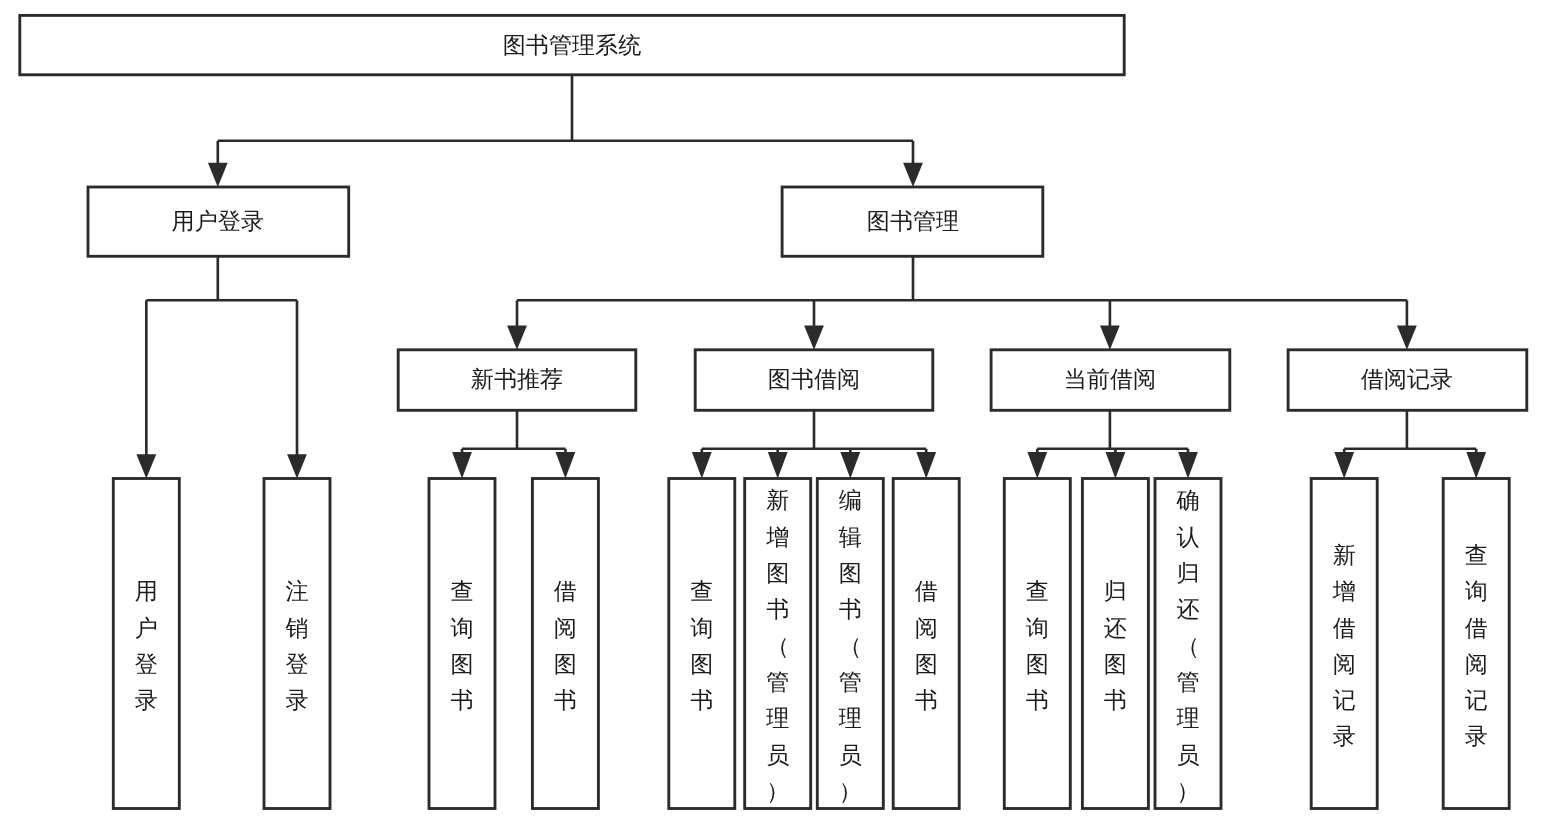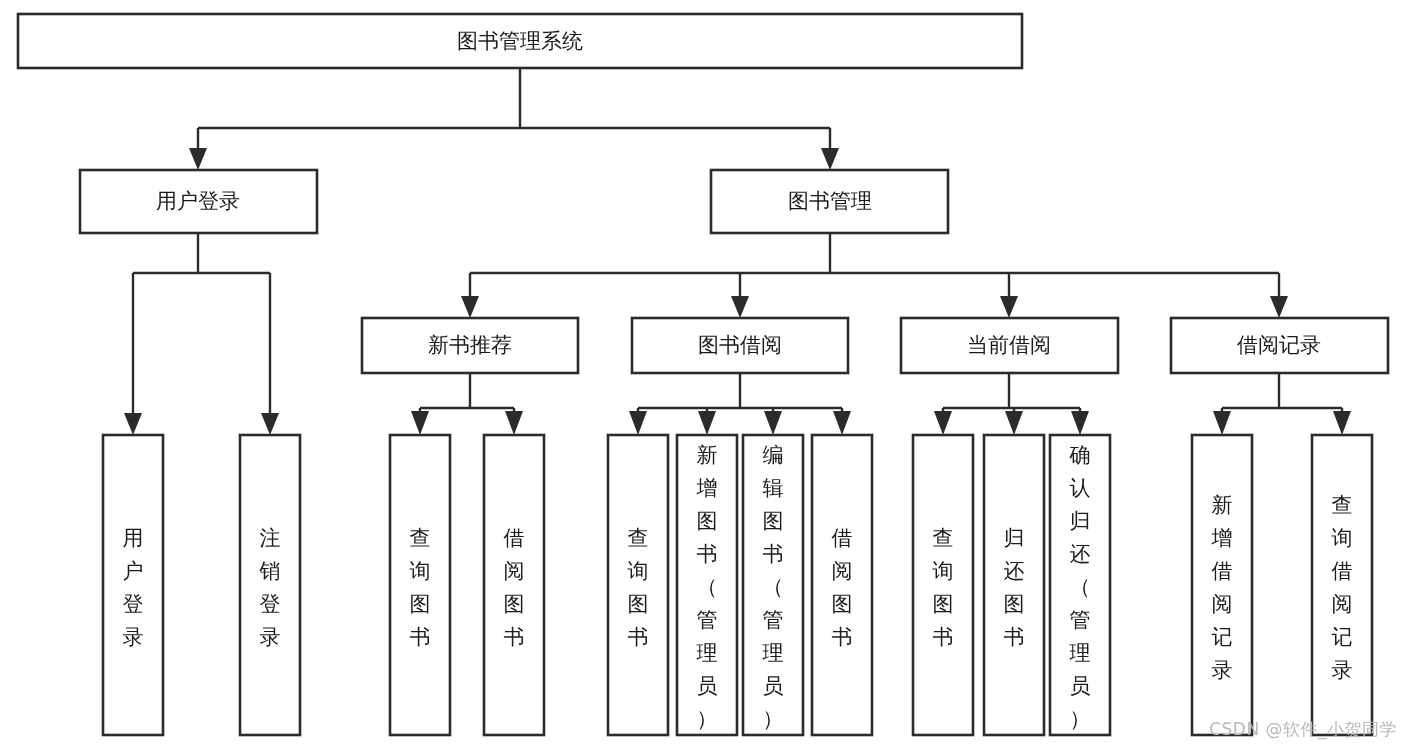--- a/index.html
+++ b/index.html
@@ -220,14 +220,13 @@
       <rect class="node-box" x="1192" y="435" width="60" height="300"></rect>
       <text class="node-label-vertical leaf-text" x="1222" y="0"><tspan x="1222" y="511.74">新</tspan><tspan x="1222" y="544.74">增</tspan><tspan x="1222" y="577.74">借</tspan><tspan x="1222" y="610.74">阅</tspan><tspan x="1222" y="643.74">记</tspan><tspan x="1222" y="676.74">录</tspan></text>
     </g>
     <g>
       <rect class="node-box" x="1312" y="435" width="60" height="300"></rect>
       <text class="node-label-vertical leaf-text" x="1342" y="0"><tspan x="1342" y="511.74">查</tspan><tspan x="1342" y="544.74">询</tspan><tspan x="1342" y="577.74">借</tspan><tspan x="1342" y="610.74">阅</tspan><tspan x="1342" y="643.74">记</tspan><tspan x="1342" y="676.74">录</tspan></text>
     </g>
 
   </svg>
 
-  <div class="watermark">CSDN @软件_小贺同学</div>
 </div>
 
 </body></html>

